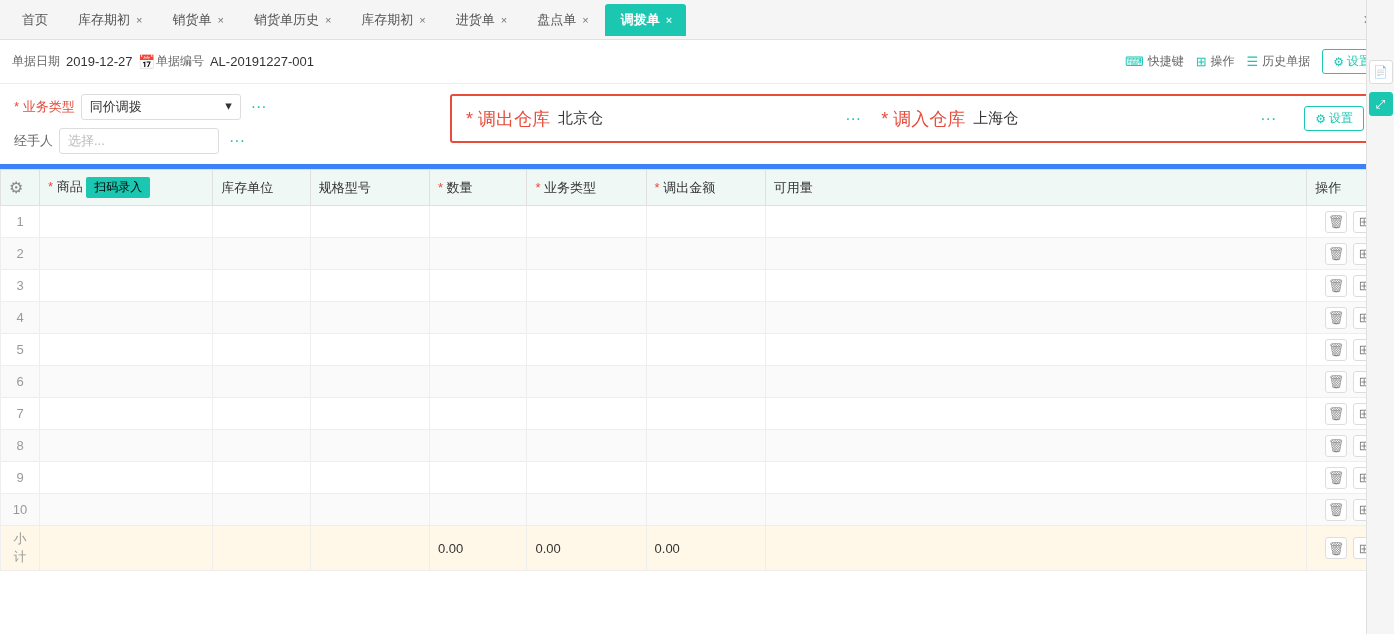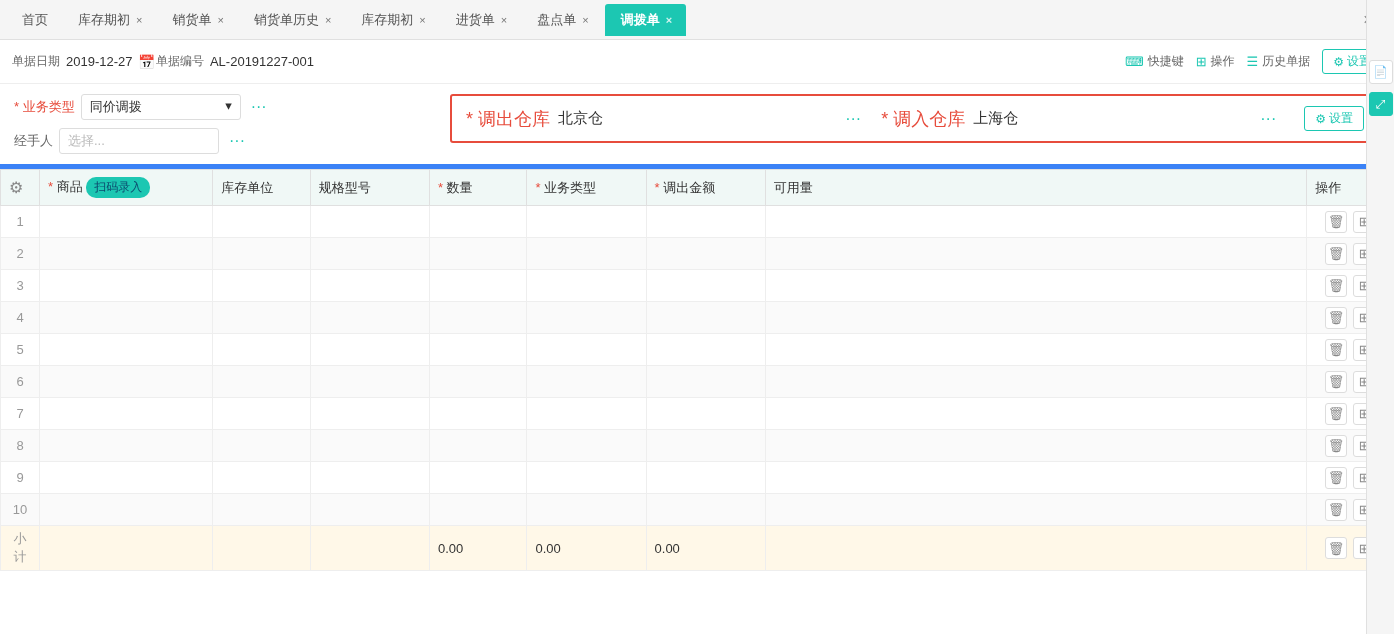--- a/index.html
+++ b/index.html
@@ -70,21 +70,21 @@
     thead th.required::before { content: '* '; color: #e74c3c; }
     tbody tr { height: 32px; }
     tbody tr:nth-child(even) { background: #fafafa; }
     tbody td { padding: 4px 8px; border: 1px solid #eee; color: #333; font-size: 13px; }
     tbody td.row-num { color: #999; text-align: center; width: 36px; }
     .subtotal-row { background: #fff8e8 !important; }
     .subtotal-row td { color: #333; font-weight: normal; }
     .op-cell { display: flex; align-items: center; gap: 6px; justify-content: center; }
     .op-btn { border: 1px solid #ddd; background: #fff; border-radius: 3px; width: 22px; height: 22px; display: flex; align-items: center; justify-content: center; cursor: pointer; color: #888; font-size: 13px; }
     .scan-btn {
-      background: #1cc7b2; color: #0c4a6e; border: none; border-radius: 10px;
+      background: #1cc7b2; color: #000000; border: none; border-radius: 2px;
       padding: 2px 8px; font-size: 12px; cursor: pointer; white-space: nowrap;
     }
     .gear-btn { color: #888; font-size: 16px; cursor: pointer; }
 
     
     .right-sidebar {
       position: fixed; right: 0; top: 0; height: 634px; width: 28px;
       background: #f5f5f5; border-left: 1px solid #e0e0e0;
       display: flex; flex-direction: column; align-items: center; padding-top: 60px; gap: 8px;
     }

